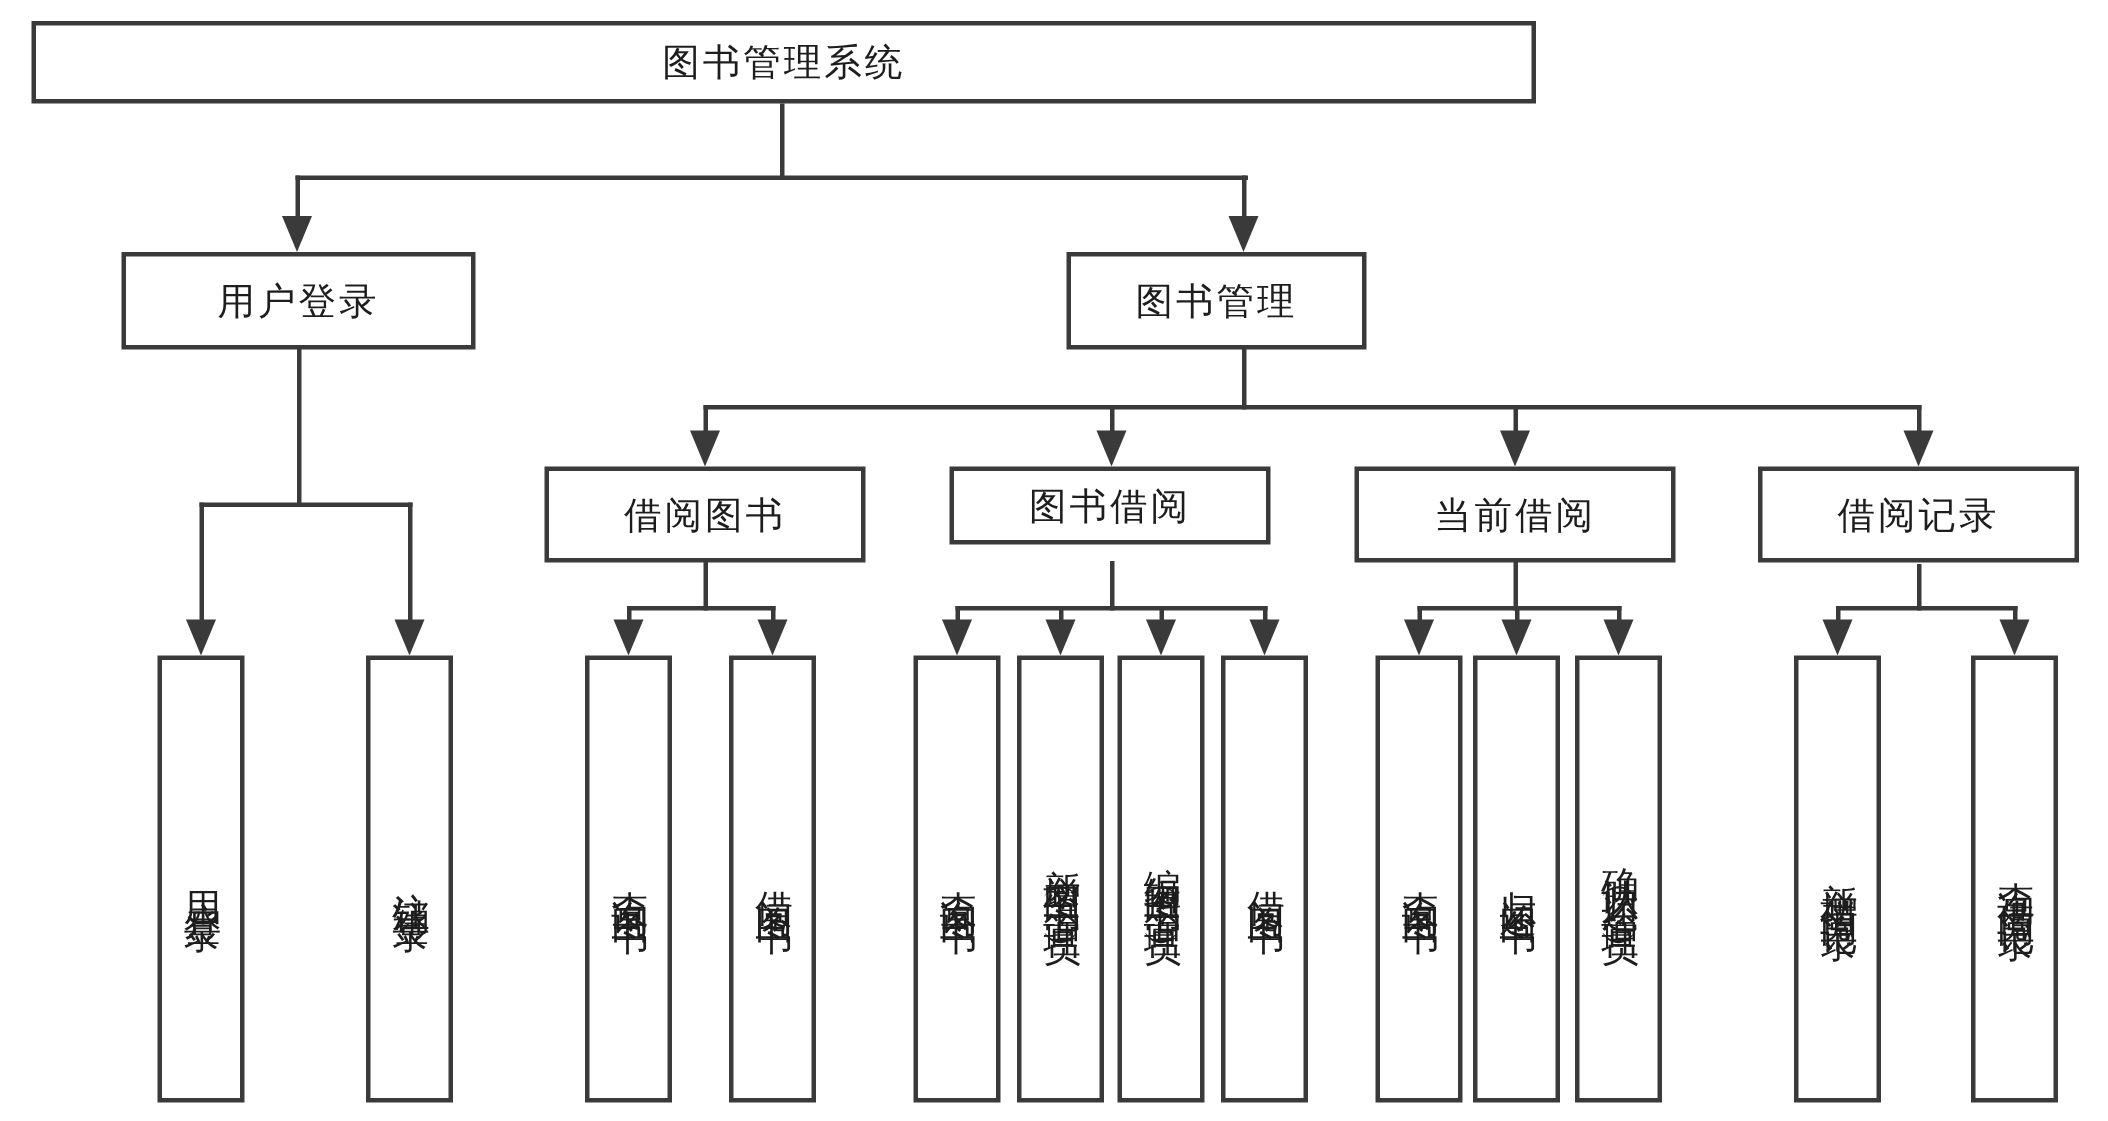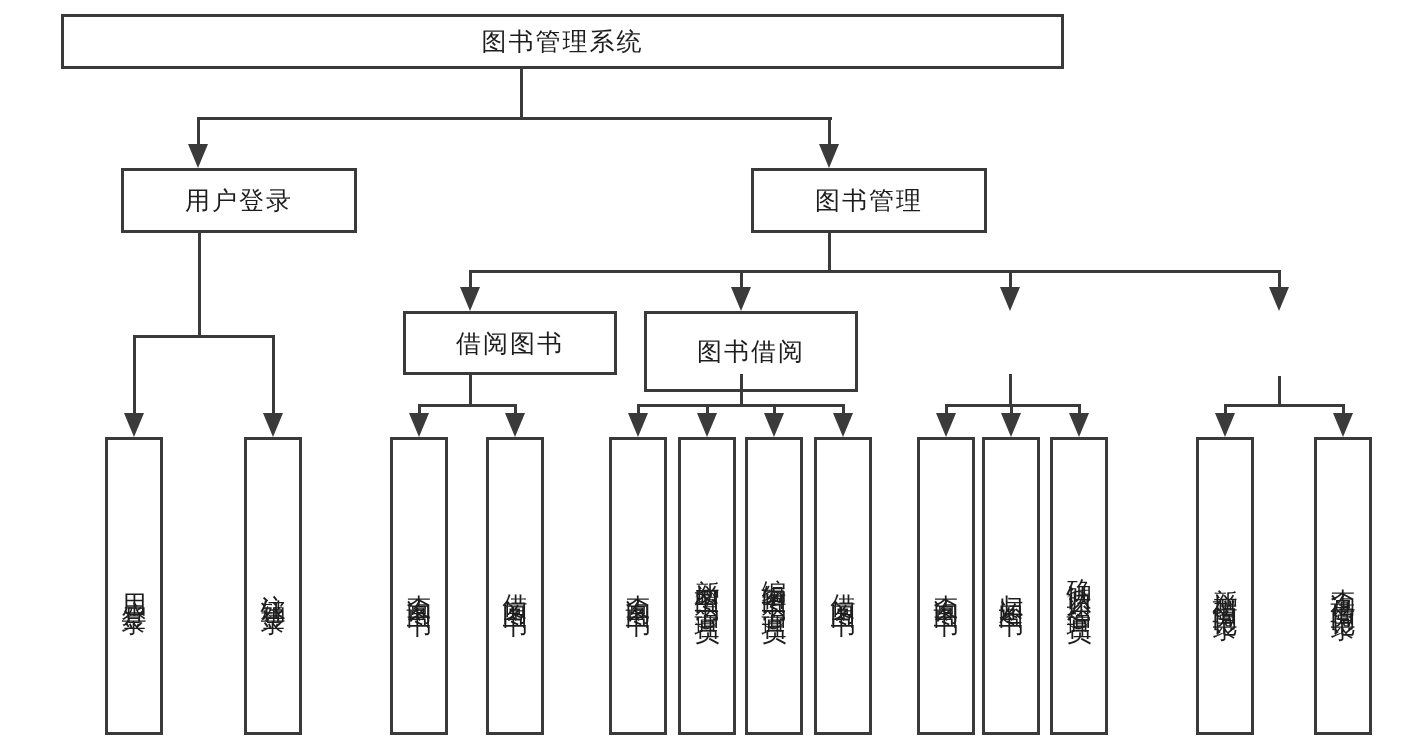--- a/index.html
+++ b/index.html
@@ -23,21 +23,20 @@
     background:#ffffff;
     border:3px solid var(--line);
     display:flex;
     align-items:center;
     justify-content:center;
   }
   .hbox{
     font-size:25px;
     letter-spacing:2px;
     white-space:nowrap;
-    margin-left:40px;
   }
   .vbox{
     width:58px;height:298px;
   }
   .vtext{
     writing-mode:vertical-rl;
     text-orientation:mixed;
     font-size:25px;
     letter-spacing:6px;
     line-height:1;
@@ -68,42 +67,44 @@
   <div class="box hbox" style="left:21px;top:14px;width:1003px;height:55px">图书管理系统</div>
 
   <div class="v" style="left:520px;top:69px;height:50px"></div>
   <div class="h" style="left:197px;top:117px;width:635px"></div>
   <div class="v" style="left:197px;top:117px;height:29px"></div>
   <div class="a" style="left:188px;top:144px"></div>
   <div class="v" style="left:828px;top:117px;height:29px"></div>
   <div class="a" style="left:819px;top:144px"></div>
 
   <div class="box hbox" style="left:81px;top:168px;width:236px;height:65px">用户登录</div>
-  <div class="box hbox" style="left:711px;top:168px;width:236px;height:65px">图书管理</div>
+  <div class="box hbox" style="left:711px;top:168px;width:200px;height:65px">图书管理</div>
 
   <div class="v" style="left:198px;top:232px;height:106px"></div>
   <div class="h" style="left:133px;top:335px;width:142px"></div>
   <div class="v" style="left:133px;top:335px;height:80px"></div>
   <div class="a" style="left:124px;top:413px"></div>
   <div class="v" style="left:272px;top:335px;height:80px"></div>
   <div class="a" style="left:263px;top:413px"></div>
 
   <div class="v" style="left:828px;top:232px;height:41px"></div>
   <div class="h" style="left:469px;top:270px;width:812px"></div>
   <div class="v" style="left:469px;top:270px;height:19px"></div>
   <div class="a" style="left:460px;top:287px"></div>
   <div class="v" style="left:740px;top:270px;height:19px"></div>
   <div class="a" style="left:731px;top:287px"></div>
   <div class="v" style="left:1009px;top:270px;height:19px"></div>
   <div class="a" style="left:1000px;top:287px"></div>
   <div class="v" style="left:1278px;top:270px;height:19px"></div>
   <div class="a" style="left:1269px;top:287px"></div>
 
   <div class="box hbox" style="left:363px;top:311px;width:214px;height:64px">借阅图书</div>
-  <div class="box hbox" style="left:604px;top:311px;width:214px;height:81px">图书借阅</div>
+  <div class="box hbox" style="left:633px;top:311px;width:214px;height:52px">图书借阅</div>
+  <div class="box hbox" style="left:903px;top:311px;width:214px;height:64px">当前借阅</div>
+  <div class="box hbox" style="left:1172px;top:311px;width:214px;height:64px">借阅记录</div>
 
   <div class="v" style="left:469px;top:374px;height:33px"></div>
   <div class="h" style="left:418px;top:404px;width:99px"></div>
   <div class="v" style="left:418px;top:404px;height:11px"></div>
   <div class="a" style="left:409px;top:413px"></div>
   <div class="v" style="left:514px;top:404px;height:11px"></div>
   <div class="a" style="left:505px;top:413px"></div>
 
   <div class="v" style="left:740px;top:374px;height:33px"></div>
   <div class="h" style="left:637px;top:404px;width:208px"></div>

